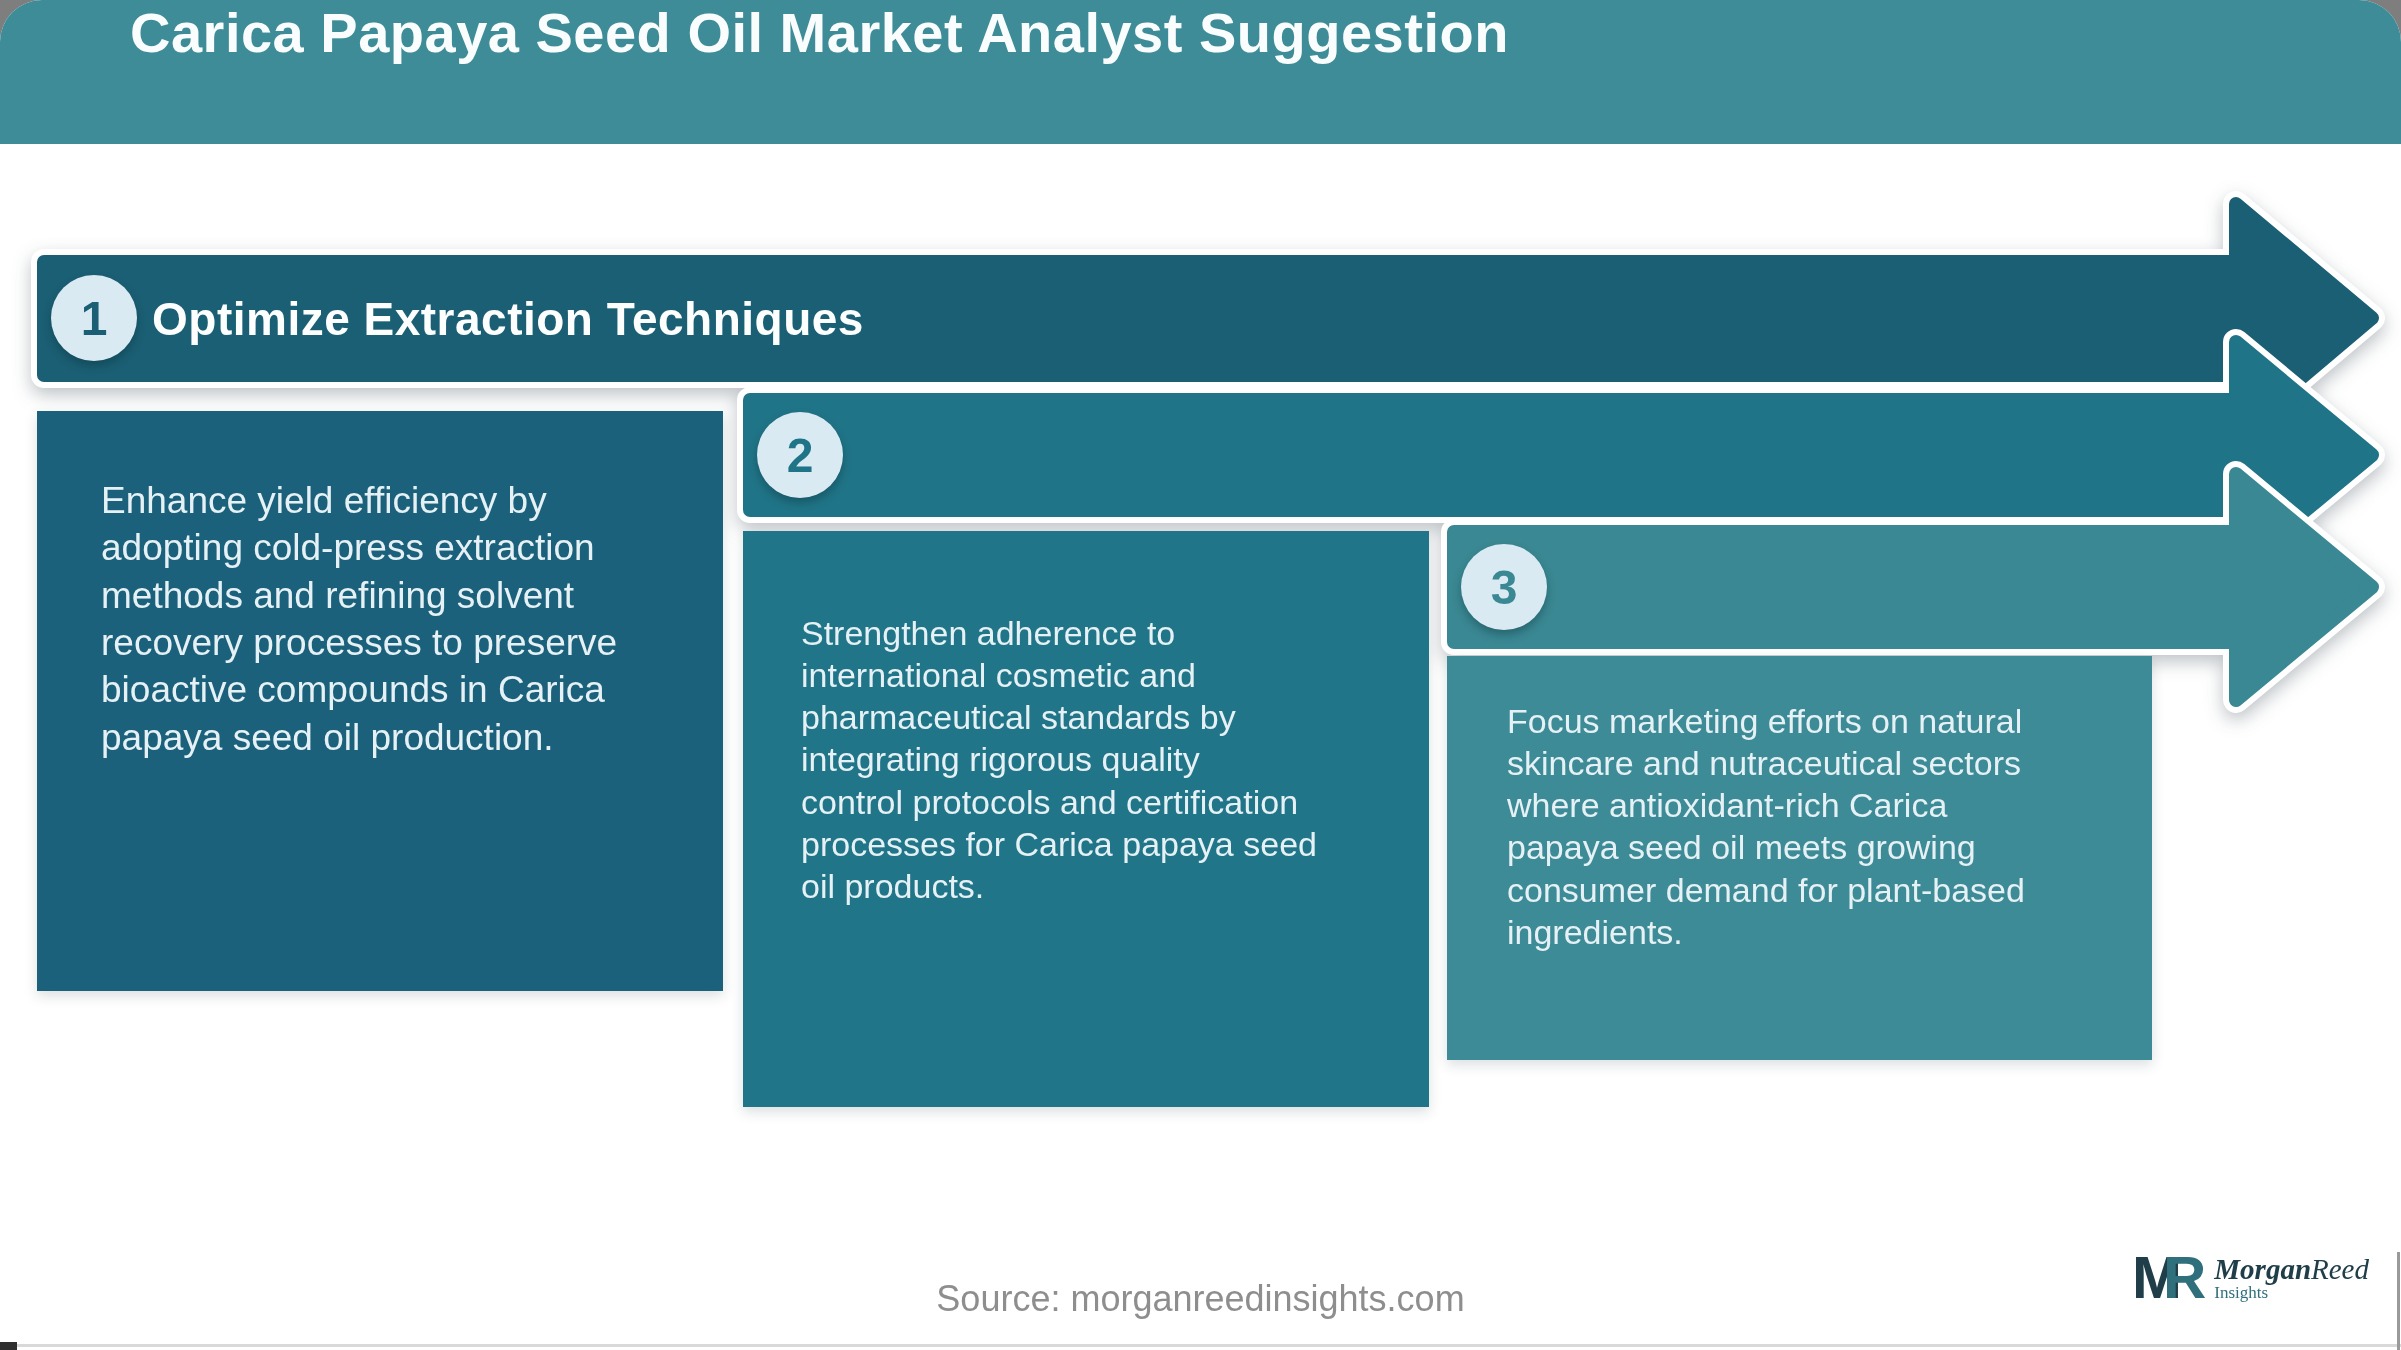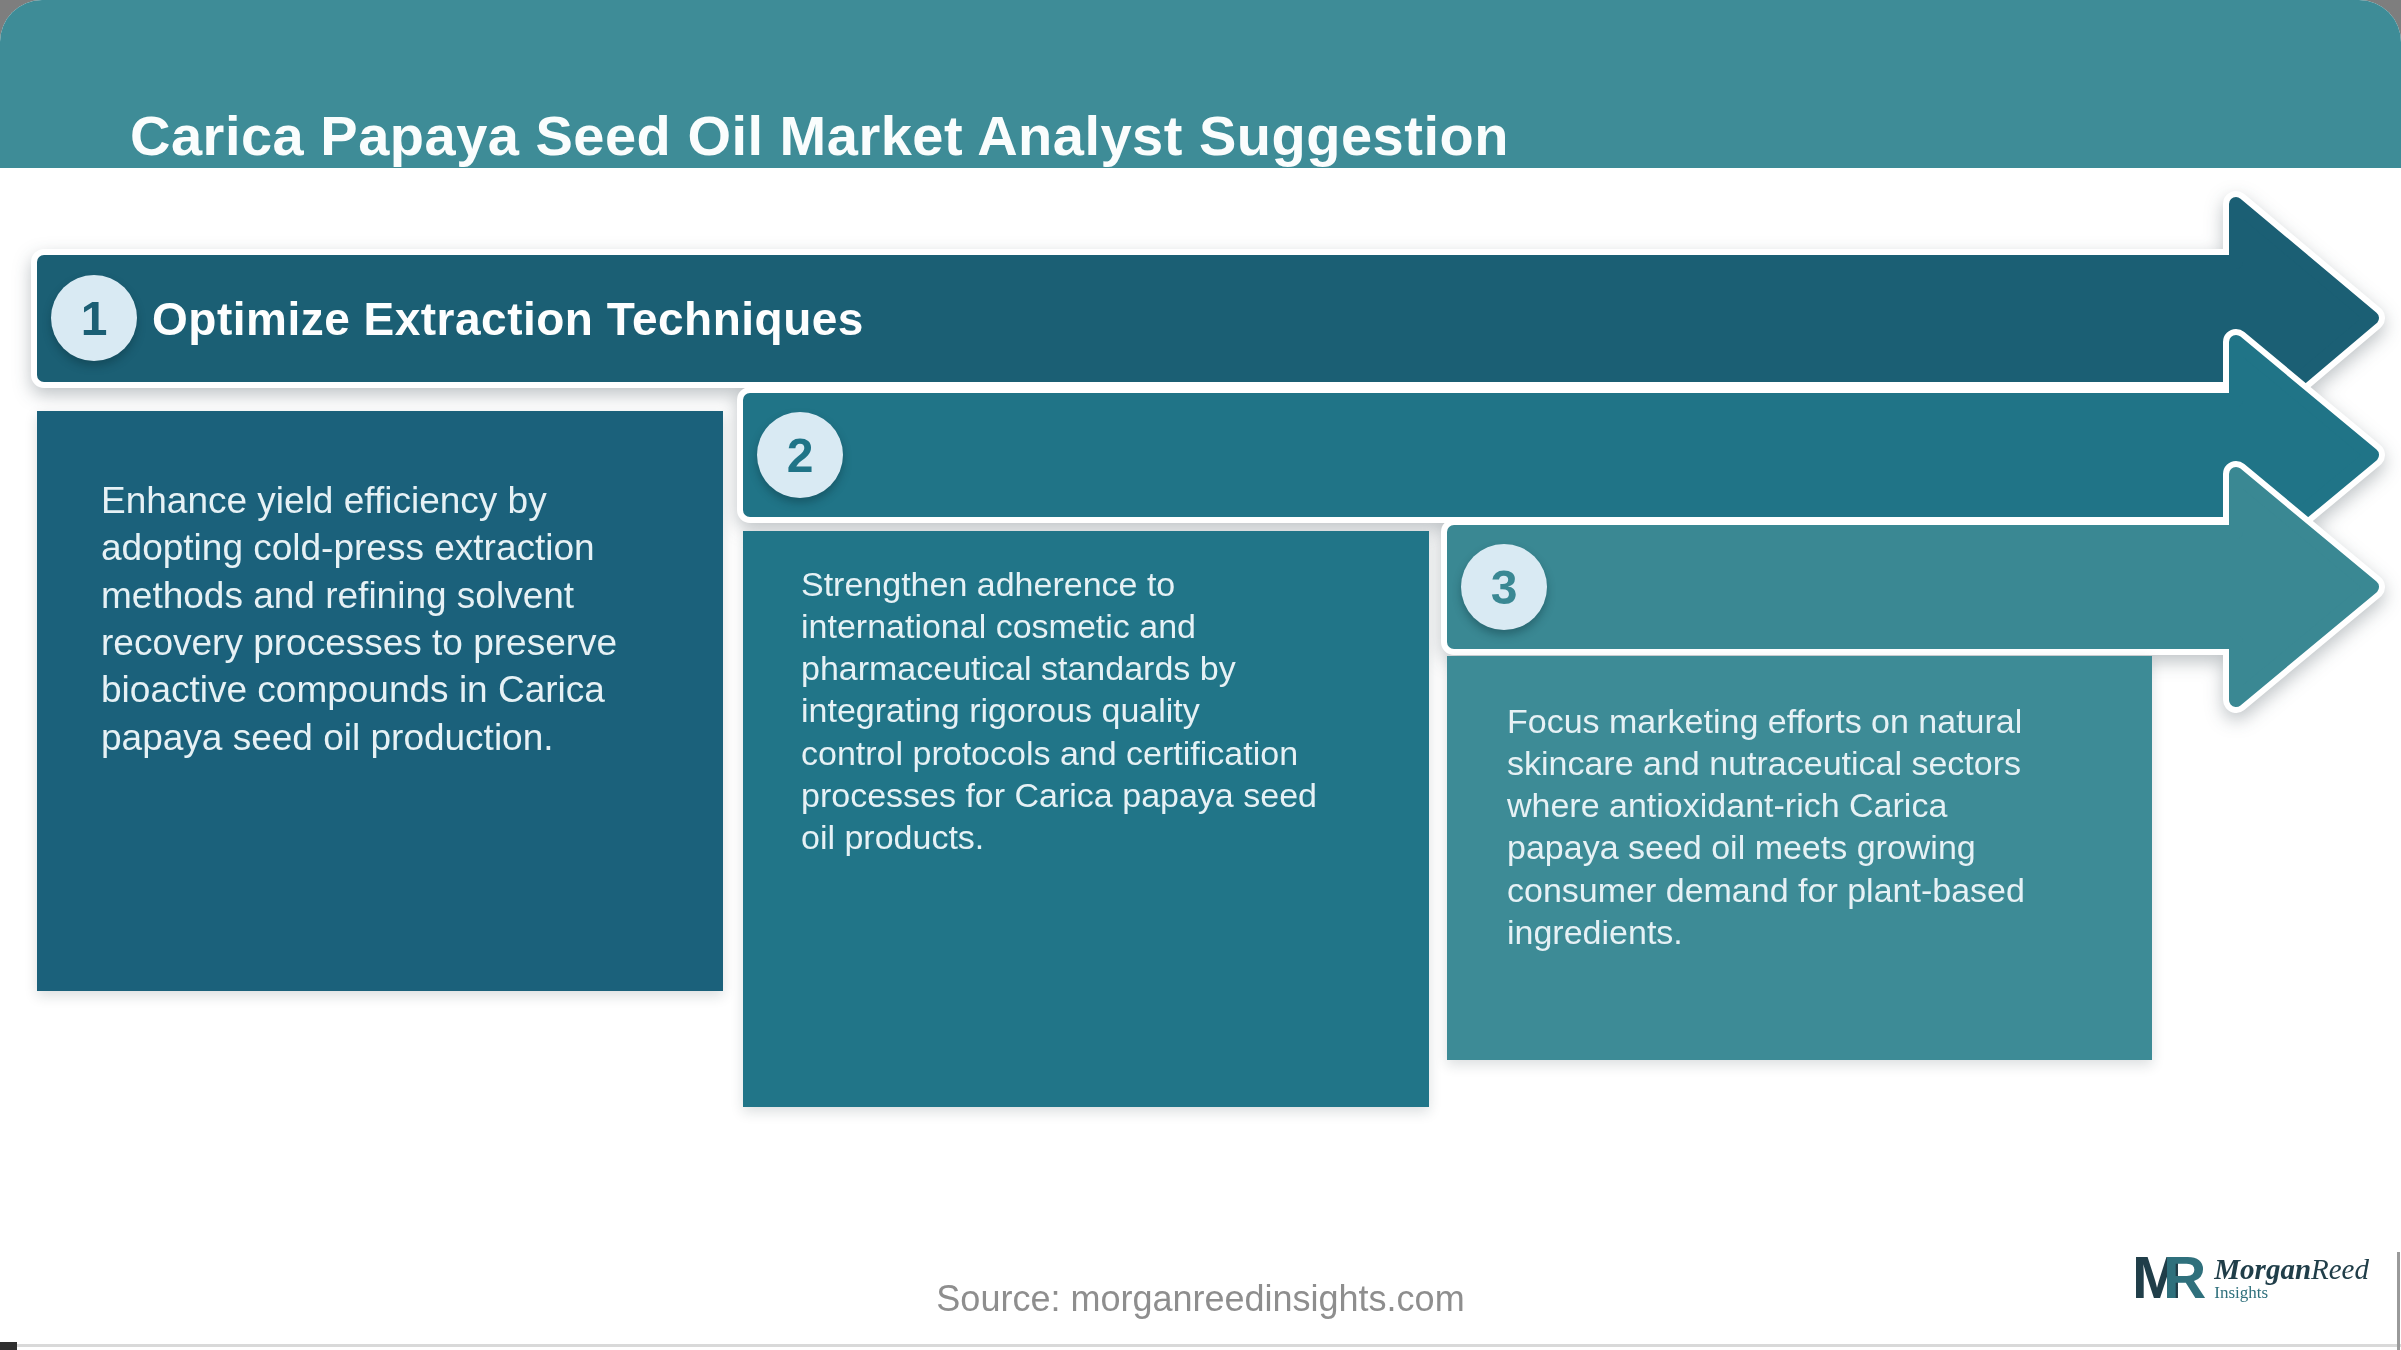--- a/index.html
+++ b/index.html
@@ -6,23 +6,23 @@
   .slide{
     position:relative;
     width:2401px;height:1350px;
     background:#FFFFFF;
     border-radius:42px 42px 0 0;
     overflow:hidden;
     font-family:"Liberation Sans", sans-serif;
   }
   
   .header{
-    position:absolute;left:0;top:0;width:2401px;height:168px;
+    position:absolute;left:0;top:0;width:2401px;height:144px;
     background:var(--c-header_bg);
-    display:flex;align-items:flex-end;
+    display:flex;align-items:flex-start;
   }
   .header h1{
     margin:0 0 0 130px;
     font-size:56px;font-weight:700;letter-spacing:.5px;
     color:var(--c-title_text);
   }
   
   .arrows{position:absolute;left:0;top:0;
     filter:drop-shadow(0 7px 9px rgba(20,40,50,.28));}
   .halo{fill:var(--c-canvas_bg);stroke:var(--c-canvas_bg);stroke-width:26;stroke-linejoin:round;}
@@ -50,21 +50,21 @@
   .desc{
     position:absolute;box-sizing:border-box;
     color:var(--c-body_text);
     white-space:pre-line;
     box-shadow:0 5px 12px rgba(20,40,50,.15);
   }
   .desc-1{left:37px;top:411px;width:686px;height:580px;
     background:var(--c-box1);padding:66px 58px 0 64px;
     font-size:37px;line-height:1.28;}
   .desc-2{left:743px;top:531px;width:686px;height:576px;
-    background:var(--c-box2);padding:32px 54px 0 58px;
+    background:var(--c-box2);padding:81px 54px 0 58px;
     font-size:34px;line-height:1.24;}
   .desc-3{left:1447px;top:656px;width:705px;height:404px;
     background:var(--c-box3);padding:44px 54px 0 60px;
     font-size:34px;line-height:1.24;}
   
   .source{
     position:absolute;left:0;top:1278px;width:2401px;
     text-align:center;font-size:36px;color:var(--c-source_text);
   }
   .logo{

